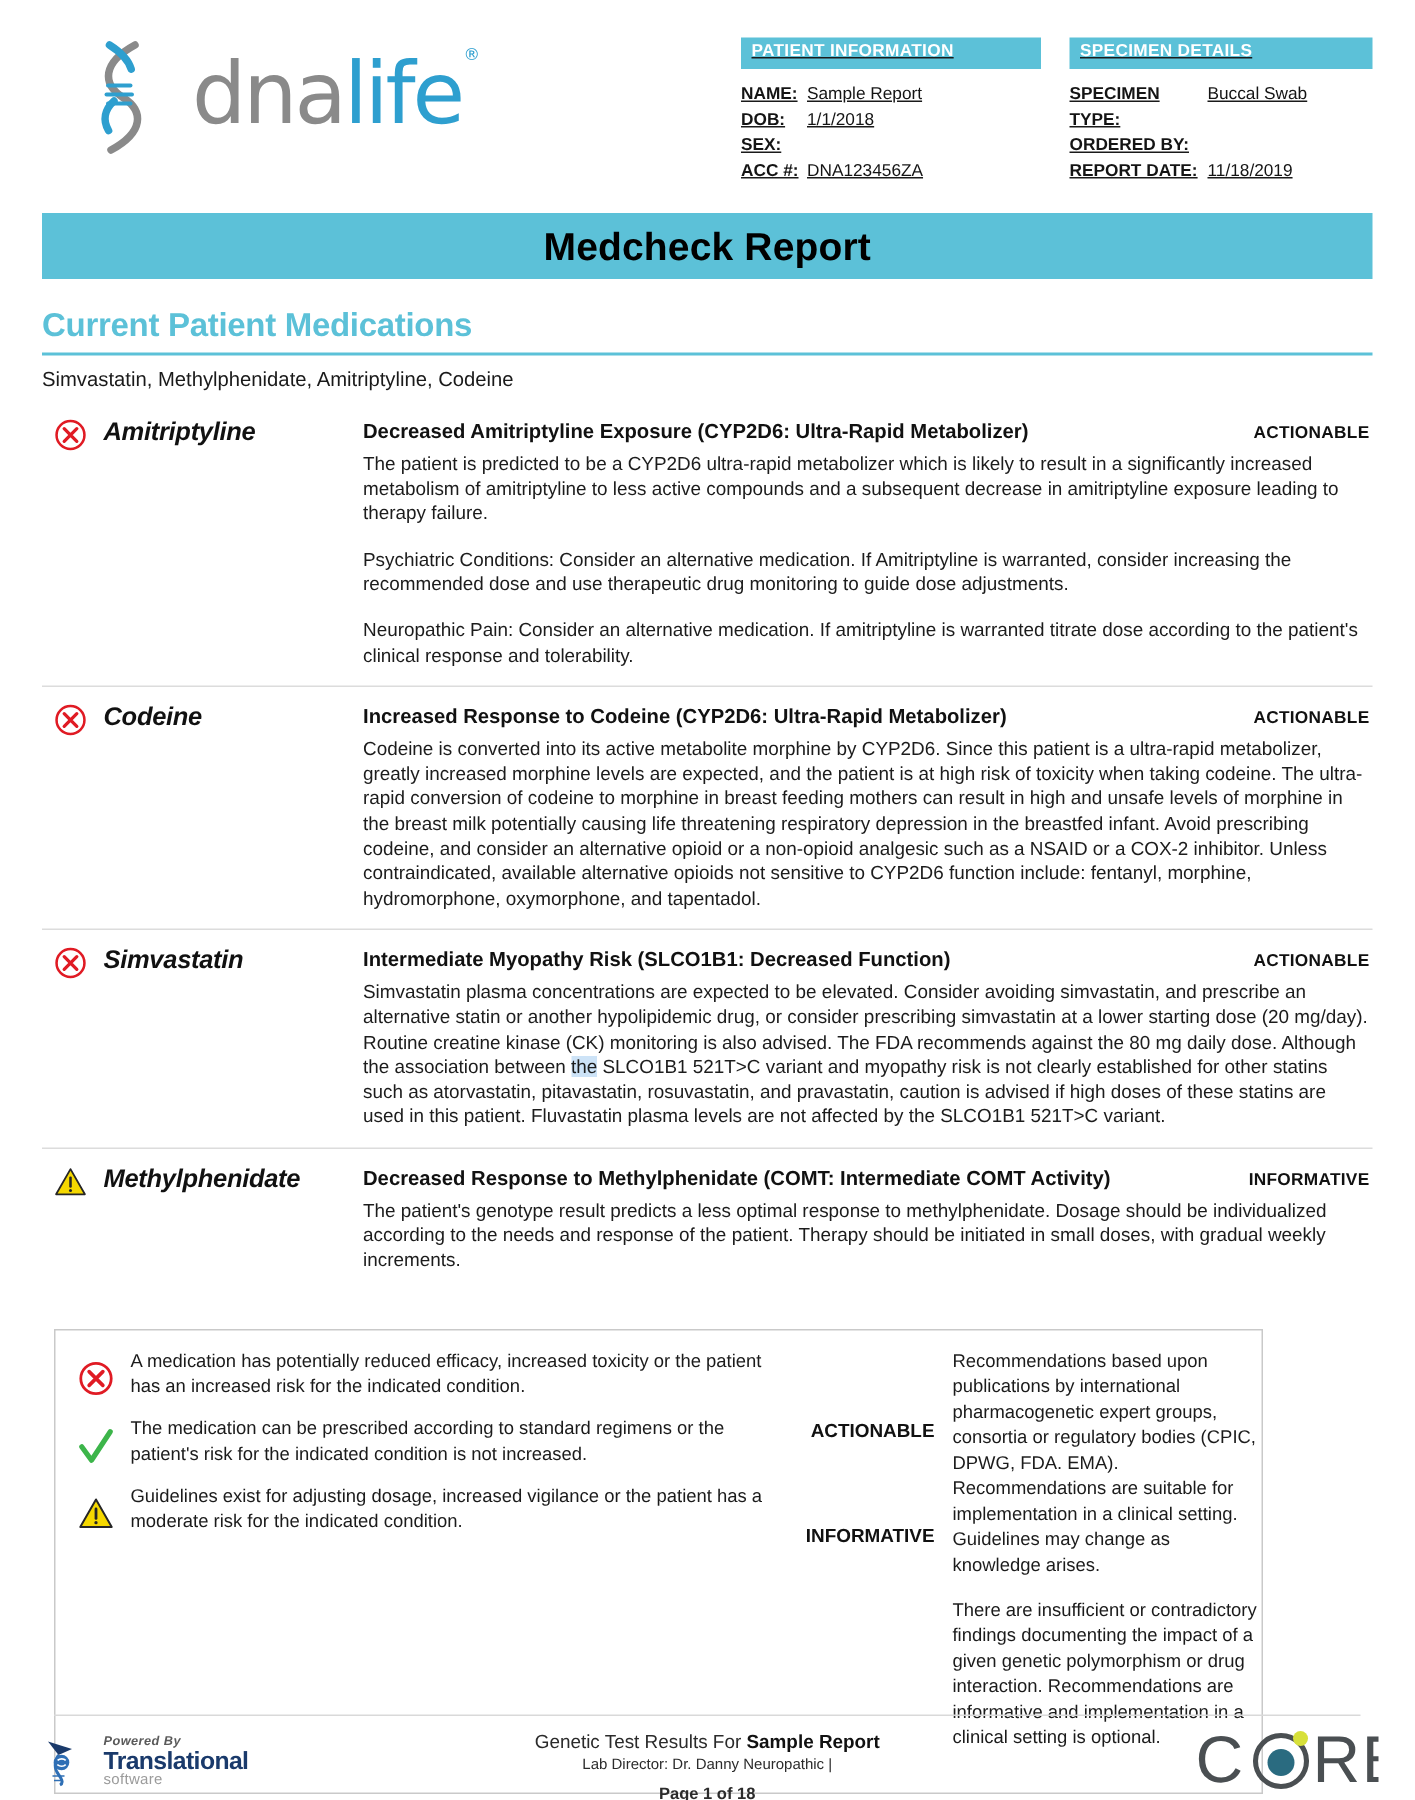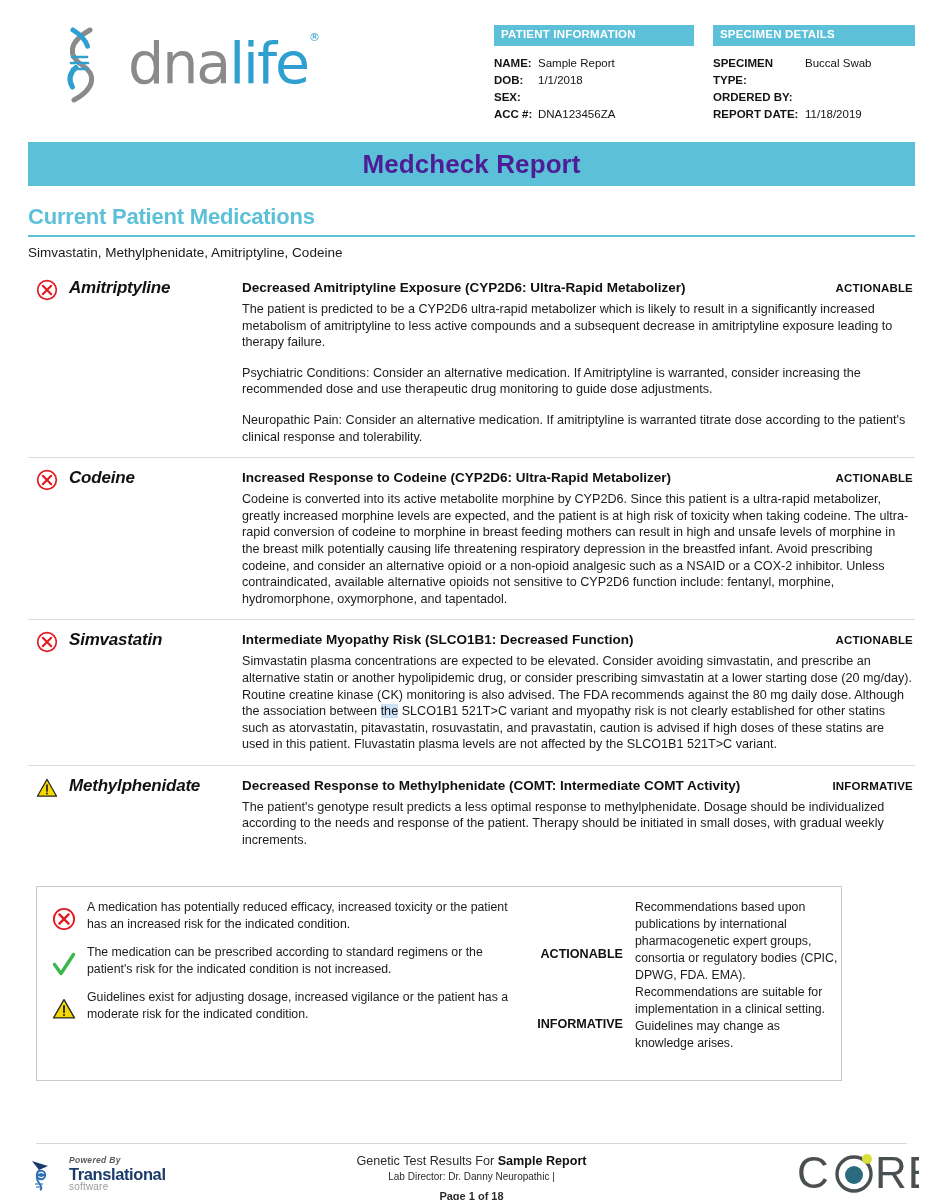--- a/index.html
+++ b/index.html
@@ -40,21 +40,21 @@
   .logo-life { color: #2e9fcf; }
   .logo-reg {
     font-size: 11px;
     color: #2e9fcf;
     vertical-align: super;
     position: relative;
     top: -22px;
     left: 1px;
   }
 
-  .info-block { position: absolute; top: 25px; }
+  .info-block { position: absolute; top: 25px; text-decoration: underline; }
   .info-block.patient { left: 494px; width: 200px; }
   .info-block.specimen { left: 713px; width: 202px; }
   .info-bar {
     background: #5cc1d8;
     color: #ffffff;
     font-size: 11.5px;
     font-weight: bold;
     letter-spacing: .2px;
     padding: 4px 7px 5px 7px;
     line-height: 1;
@@ -75,21 +75,21 @@
   .title-banner {
     margin: 16px 28px 0 28px;
     background: #5cc1d8;
     height: 44px;
     display: flex; align-items: center; justify-content: center;
   }
   .title-banner h1 {
     margin: 0;
     font-size: 26px;
     font-weight: bold;
-    color: #4c1d95;
+    color: #000000;
     letter-spacing: .1px;
   }
 
   
   .section-head {
     margin: 18px 28px 0 28px;
   }
   .section-head h2 {
     margin: 0 0 5px 0;
     font-size: 22px;
@@ -416,20 +416,21 @@
 
   </div>
 
   <div class="legend-cols">
     <div class="lab-col">
       <div class="lab-actionable" style="margin-top:48px;">ACTIONABLE</div>
       <div class="lab-informative" style="margin-top:56px;">INFORMATIVE</div>
     </div>
     <div class="desc-col">
       <div class="desc-p">Recommendations based upon publications by international pharmacogenetic expert groups, consortia or regulatory bodies (CPIC, DPWG, FDA. EMA). Recommendations are suitable for implementation in a clinical setting. Guidelines may change as knowledge arises.</div>
+      <div class="desc-p" style="margin-top:13px;">There are insufficient or contradictory findings documenting the impact of a given genetic polymorphism or drug interaction. Recommendations are informative and implementation in a clinical setting is optional.</div>
     </div>
   </div>
 </div>
 
 <div class="footer-rule"></div>
 <div class="footer">
 
   <div class="ts-logo">
     <span class="ts-mark">
       <svg width="34" height="34" viewBox="0 0 34 34" xmlns="http://www.w3.org/2000/svg">

